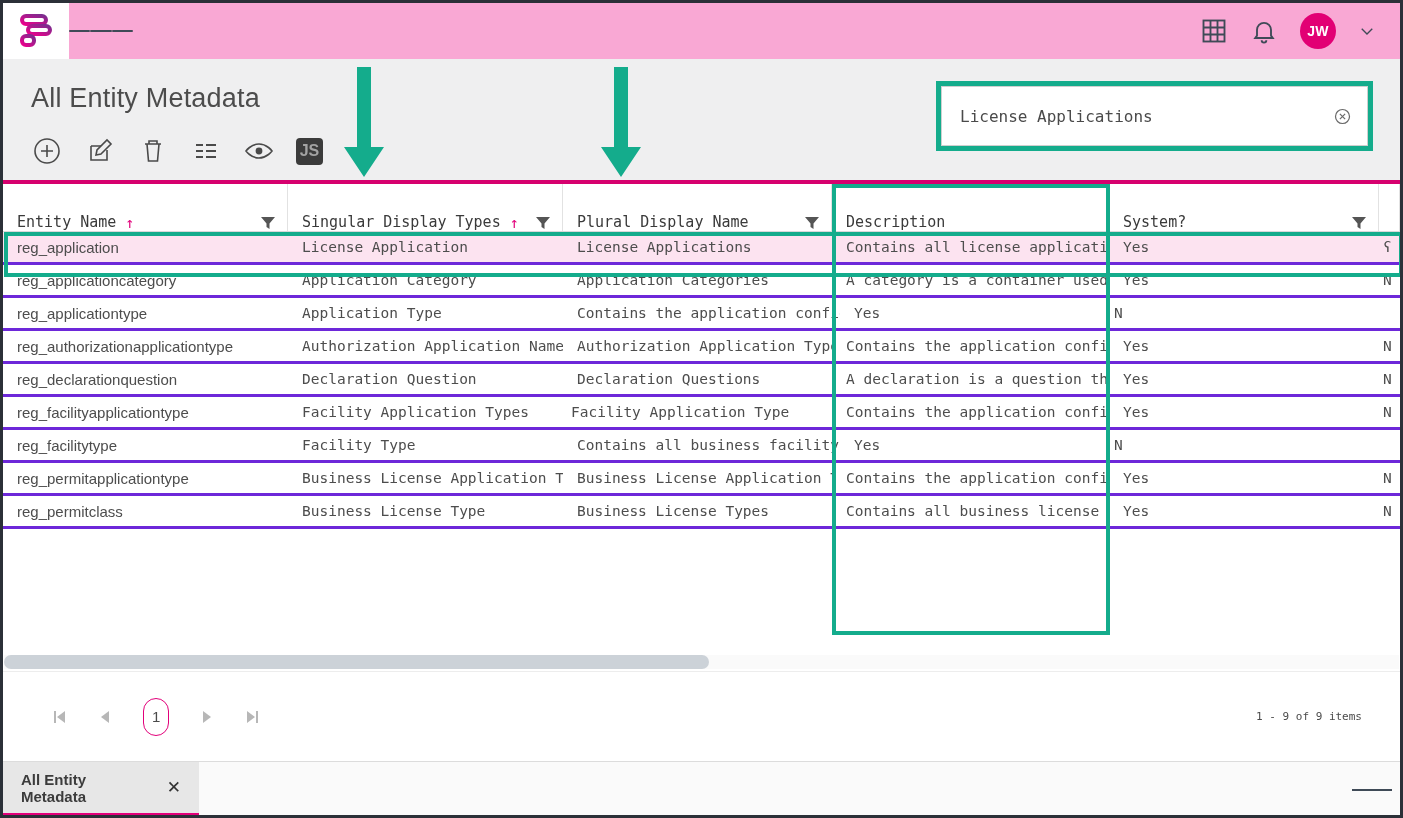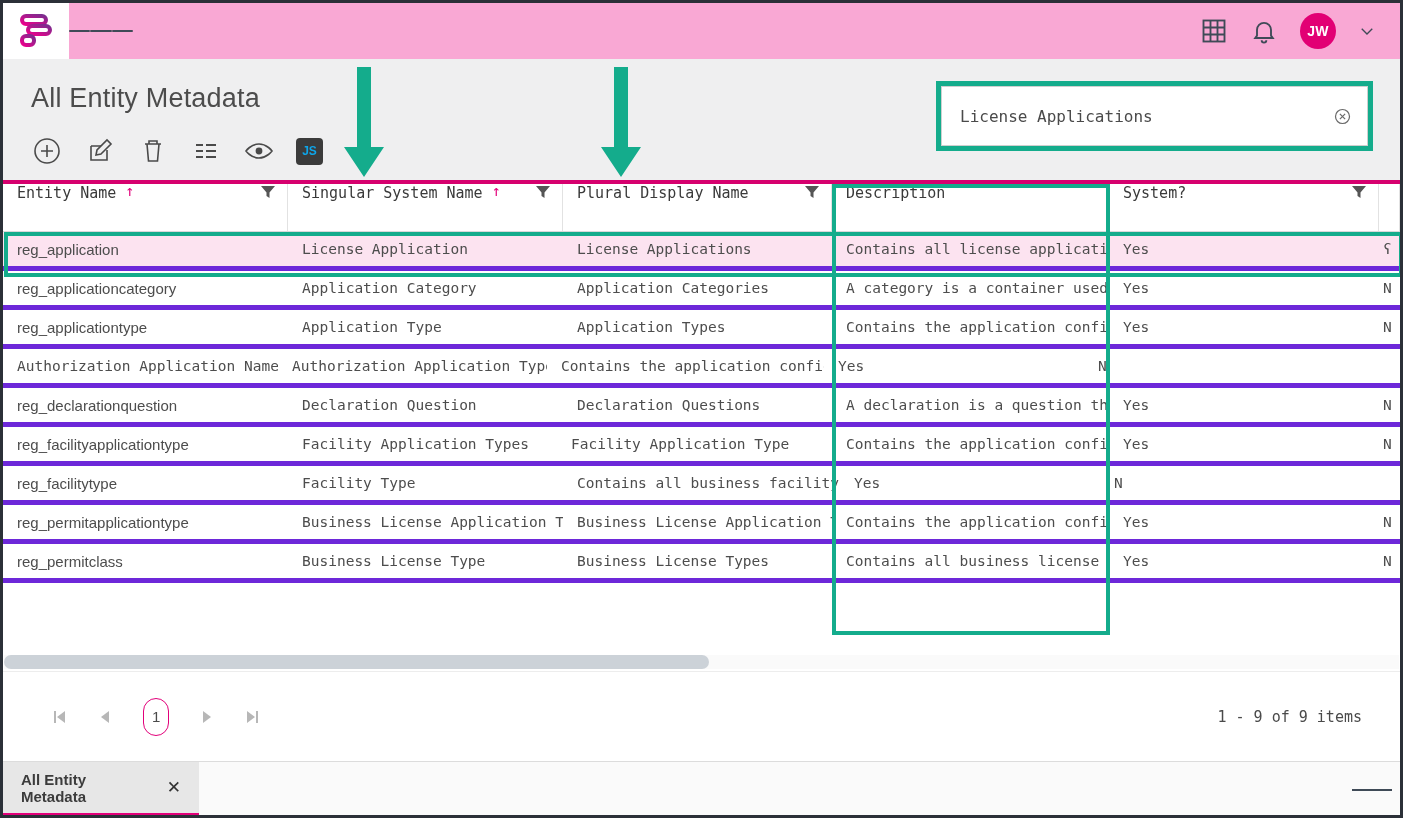--- a/index.html
+++ b/index.html
@@ -65,21 +65,21 @@
     font-size: 27px; color: #4c4c4c; font-weight: 400;
     letter-spacing: .2px;
   }
   .toolbar {
     position: absolute; left: 28px; top: 76px;
     display: flex; align-items: center; gap: 21px;
   }
   .tool { width: 32px; height: 32px; color: #4a4a4a; cursor: pointer; }
   .js-badge {
     width: 27px; height: 27px; border-radius: 4px; background: #3b3b3b;
-    color: #0ea5e9; font-size: 12px; font-weight: 700;
+    color: #a3a3a3; font-size: 16px; font-weight: 700;
     display: flex; align-items: center; justify-content: center;
     font-family: "Liberation Sans", sans-serif; cursor: pointer;
   }
 
   
   .search-wrap {
     position: absolute; right: 27px; top: 22px;
     width: 437px; height: 70px;
     border: 5px solid #14ac8c; background: #14ac8c;
     display: flex; align-items: center;
@@ -102,32 +102,32 @@
   }
   .grid {
     position: absolute; left: 0; top: 181px;
     width: 1397px; height: 469px; background: #fff; overflow: hidden;
   }
   .hrow {
     display: flex; height: 48px; align-items: stretch;
     background: #fff; border-bottom: 1px solid #d9d9d9;
   }
   .hcell {
-    display: flex; align-items: flex-start; position: relative;
+    display: flex; align-items: flex-end; position: relative;
     border-right: 1px solid #e2e2e2; padding: 0 10px 0 14px;
     font-family: "DejaVu Sans Mono", monospace;
     font-size: 15px; color: #3a3a3a; white-space: nowrap;
   }
   .hcell .lbl { flex: 0 0 auto; }
   .sort-arrow { margin-left: 9px; color: #e2007a; font-size: 15px; line-height: 1; }
   .funnel { position: absolute; right: 11px; width: 16px; height: 16px; color: #555; cursor: pointer; }
 
   .brow {
-    display: flex; height: 39px; align-items: stretch;
-    border-bottom: 5px solid #6d28d9;
+    display: flex; height: 33px; align-items: stretch;
+    border-bottom: 3px solid #6d28d9;
   }
   .brow.selected { background: #fce3f0; }
   .bcell {
     display: flex; align-items: center; padding: 0 10px 0 14px;
     font-family: "DejaVu Sans Mono", monospace;
     font-size: 14.5px; color: #4d4d4d;
     white-space: nowrap; overflow: hidden;
   }
   .bcell.sans { font-family: "Liberation Sans", sans-serif; font-size: 15px; }
 
@@ -169,21 +169,21 @@
   .pg-num {
     min-width: 25px; height: 38px; padding: 0 8px;
     border: 1.5px solid #e2007a; border-radius: 20px;
     display: flex; align-items: center; justify-content: center;
     font-size: 15px; color: #4a4a4a; cursor: pointer;
     font-family: "Liberation Sans", sans-serif;
   }
   .pg-info {
     margin-left: auto; margin-right: 38px;
     font-family: "DejaVu Sans Mono", monospace;
-    font-size: 15px; color: #4a4a4a;
+    font-size: 11px; color: #4a4a4a;
   }
 
   
   .bottombar {
     position: absolute; left: 0; top: 758px;
     width: 1397px; height: 57px; background: #fafafa;
     border-top: 1px solid #dcdcdc;
     display: flex; align-items: stretch;
   }
   .tab {
@@ -288,21 +288,21 @@
 
       <div class="hcell c-entity">
         <span class="lbl">Entity Name</span>
         <span class="sort-arrow">↑</span>
         <svg class="funnel" viewBox="0 0 16 16" fill="currentColor">
           <path d="M1 2h14l-5.5 6.5V14l-3-2V8.5z"></path>
         </svg>
       </div>
 
       <div class="hcell c-sing">
-        <span class="lbl">Singular System Name</span>
+        <span class="lbl">Singular Display Types</span>
         <span class="sort-arrow">↑</span>
         <svg class="funnel" viewBox="0 0 16 16" fill="currentColor">
           <path d="M1 2h14l-5.5 6.5V14l-3-2V8.5z"></path>
         </svg>
       </div>
 
       <div class="hcell c-plur">
         <span class="lbl">Plural Display Name</span>
         <svg class="funnel" viewBox="0 0 16 16" fill="currentColor">
           <path d="M1 2h14l-5.5 6.5V14l-3-2V8.5z"></path>
@@ -335,26 +335,26 @@
           <div class="bcell c-entity sans">reg_applicationcategory</div>
           <div class="bcell c-sing">Application Category</div>
           <div class="bcell c-plur">Application Categories</div>
           <div class="bcell c-desc">A category is a container used t…</div>
           <div class="bcell c-sys">Yes</div>
           <div class="bcell c-extra">N</div>
         </div>
         <div class="brow">
           <div class="bcell c-entity sans">reg_applicationtype</div>
           <div class="bcell c-sing">Application Type</div>
-          <div class="bcell c-plur">Application Types</div>
           <div class="bcell c-desc">Contains the application configu…</div>
           <div class="bcell c-sys">Yes</div>
           <div class="bcell c-extra">N</div>
         </div>
         <div class="brow">
+          <div class="bcell c-entity sans">reg_authorizationapplicationtype</div>
           <div class="bcell c-sing">Authorization Application Name</div>
           <div class="bcell c-plur">Authorization Application Types</div>
           <div class="bcell c-desc">Contains the application configu…</div>
           <div class="bcell c-sys">Yes</div>
           <div class="bcell c-extra">N</div>
         </div>
         <div class="brow">
           <div class="bcell c-entity sans">reg_declarationquestion</div>
           <div class="bcell c-sing">Declaration Question</div>
           <div class="bcell c-plur">Declaration Questions</div>

